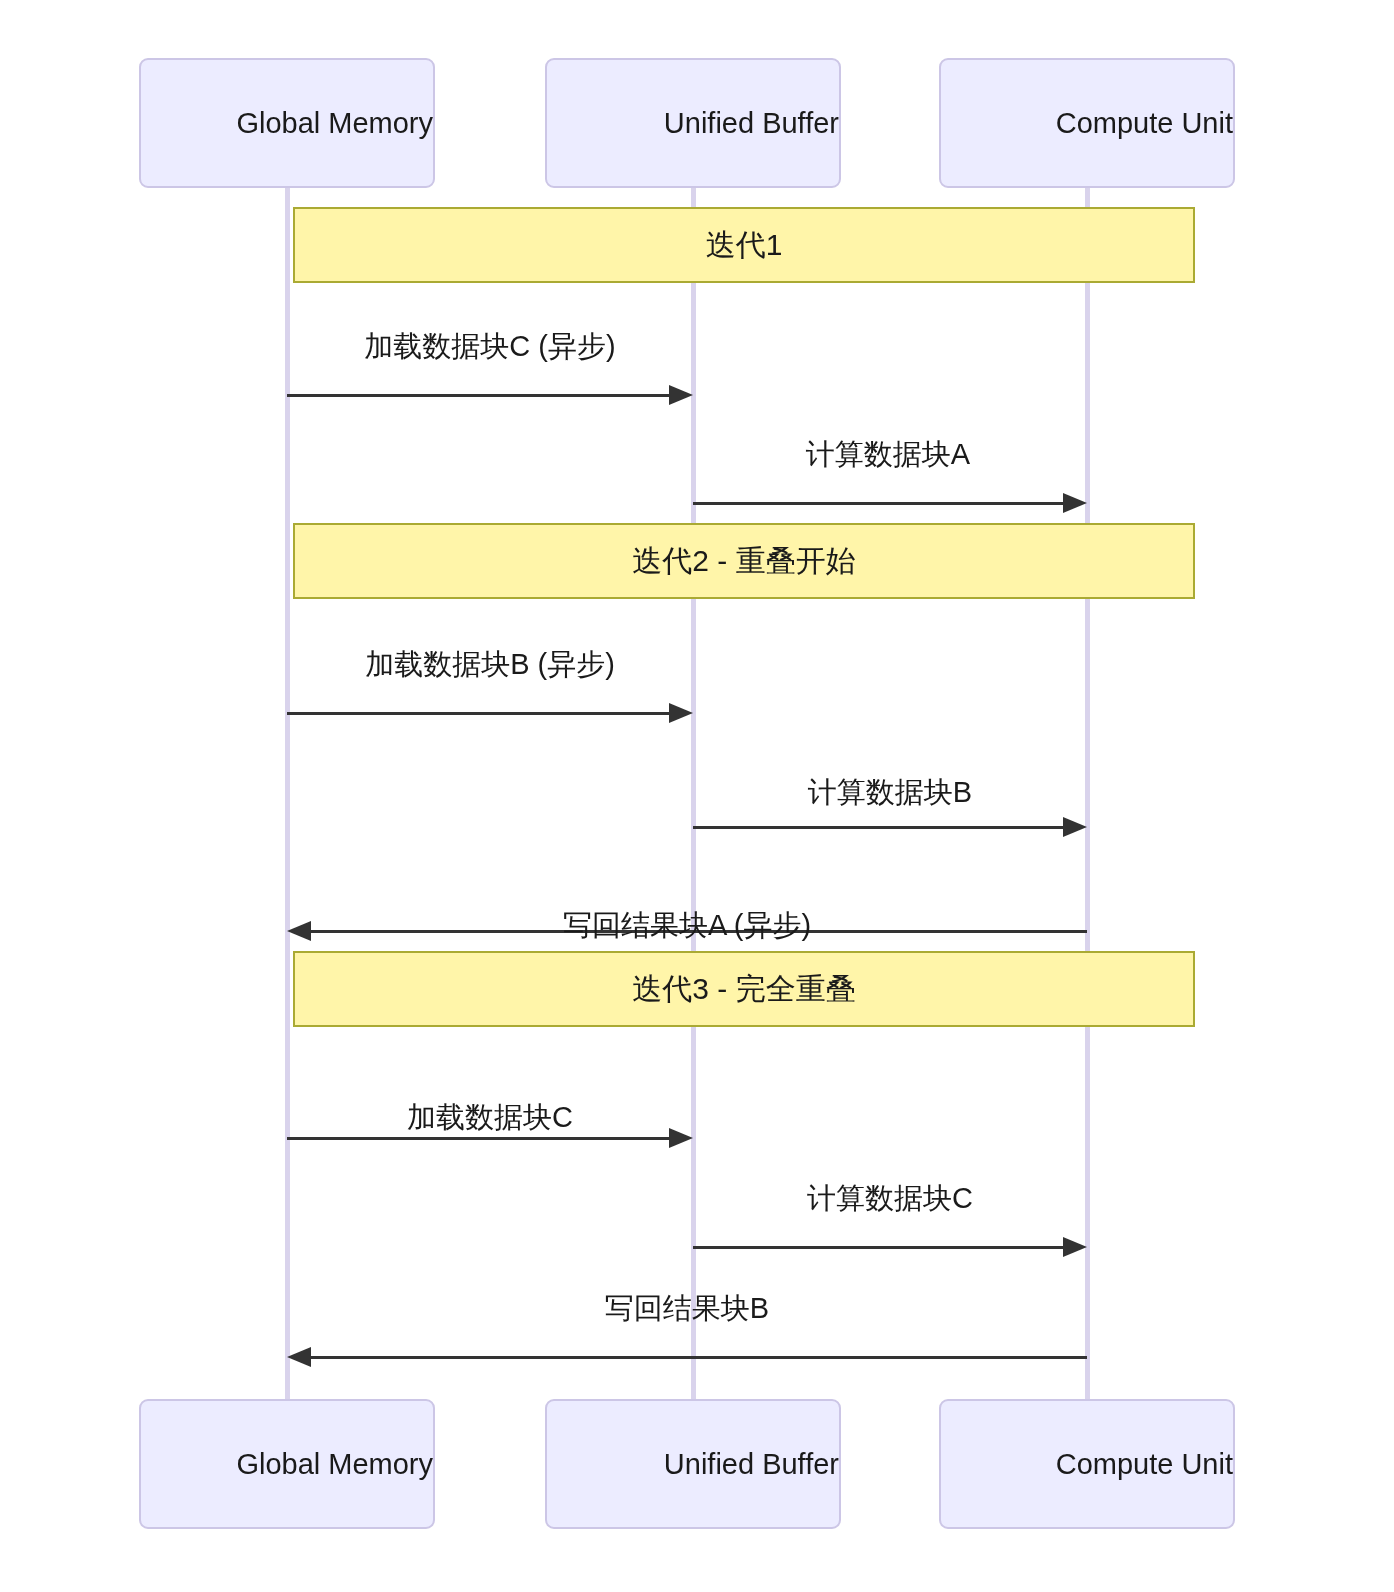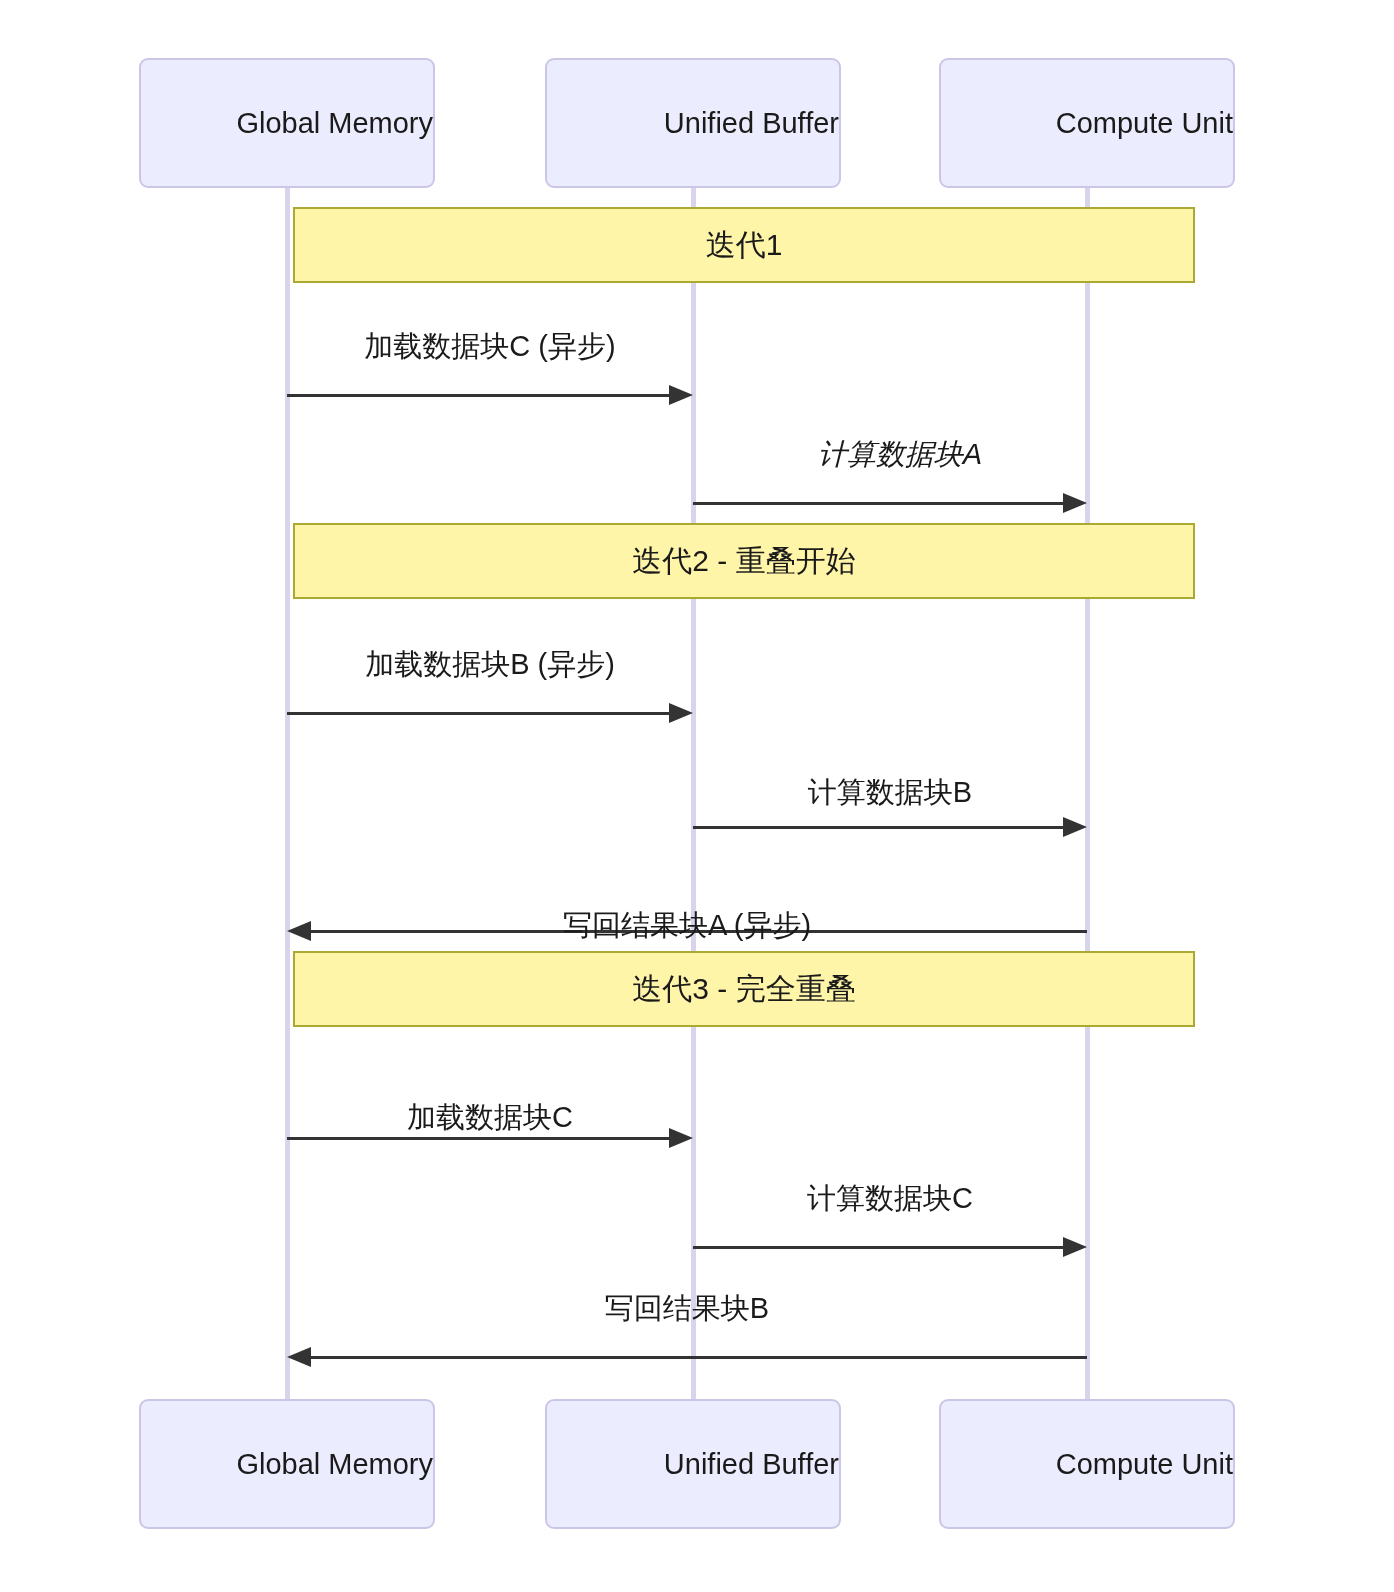--- a/index.html
+++ b/index.html
@@ -87,21 +87,21 @@
       <div>迭代3 - 完全重叠</div>
     </div>
     <div>
       <div class="message-line" style="left: 287px; top: 394px; width: 386px;"></div>
       <div class="message-arrowhead right" style="left: 669px; top: 385px;"></div>
       <div class="message-label" style="left: 170px; top: 329px;">加载数据块C (异步)</div>
     </div>
     <div>
       <div class="message-line" style="left: 693px; top: 502px; width: 374px;"></div>
       <div class="message-arrowhead right" style="left: 1063px; top: 493px;"></div>
-      <div class="message-label" style="left: 580px; top: 437px; font-style: italic;">计算数据块A</div>
+      <div class="message-label" style="left: 568px; top: 437px;">计算数据块A</div>
     </div>
     <div>
       <div class="message-line" style="left: 287px; top: 712px; width: 386px;"></div>
       <div class="message-arrowhead right" style="left: 669px; top: 703px;"></div>
       <div class="message-label" style="left: 170px; top: 647px;">加载数据块B (异步)</div>
     </div>
     <div>
       <div class="message-line" style="left: 693px; top: 826px; width: 374px;"></div>
       <div class="message-arrowhead right" style="left: 1063px; top: 817px;"></div>
       <div class="message-label" style="left: 570px; top: 761px; margin-top: 14px;">计算数据块B</div>

